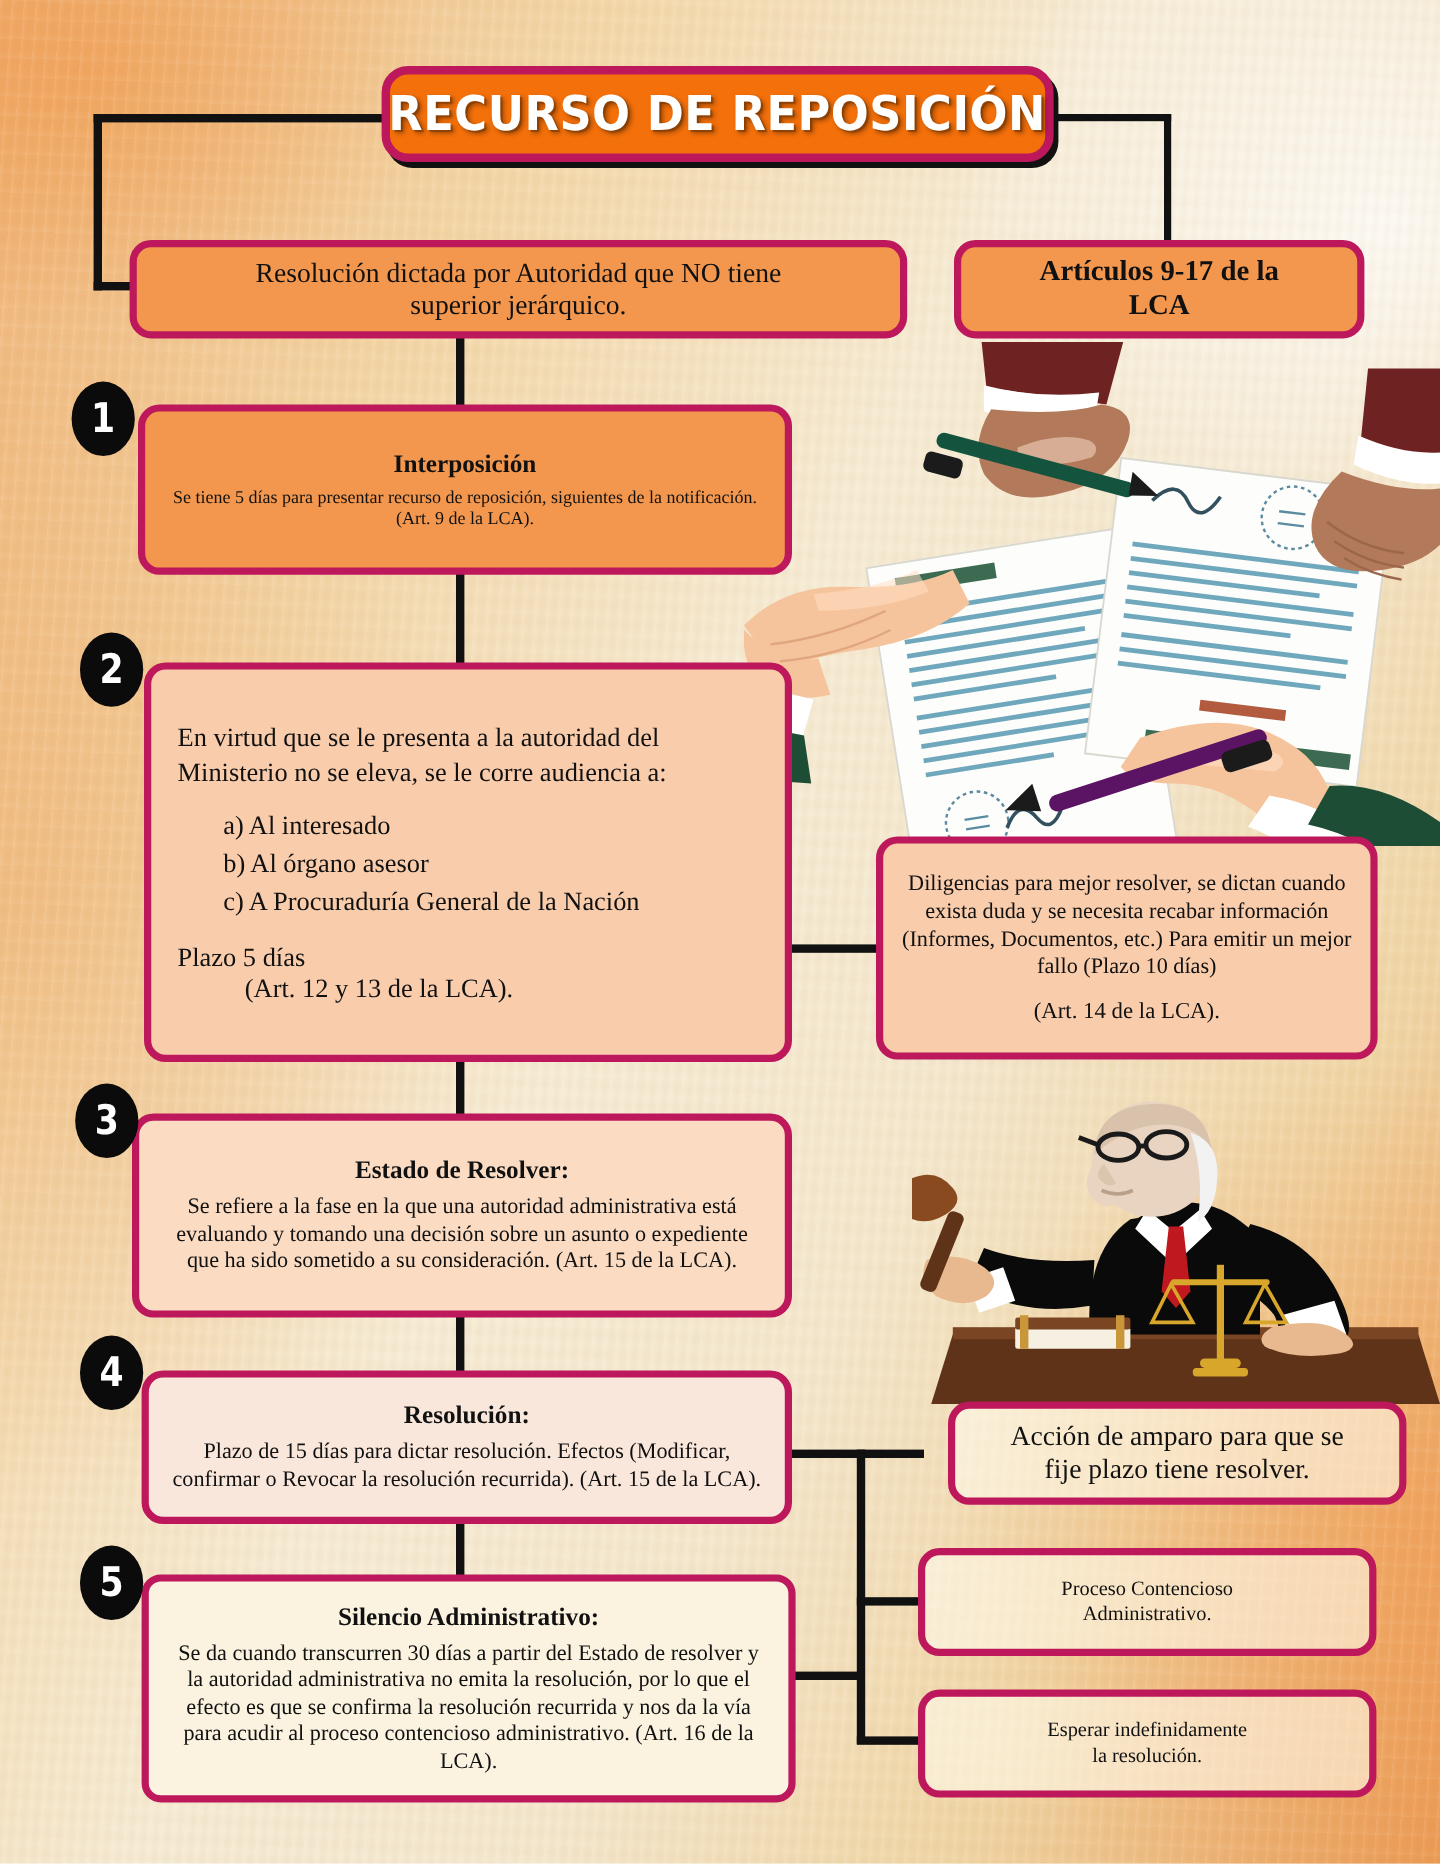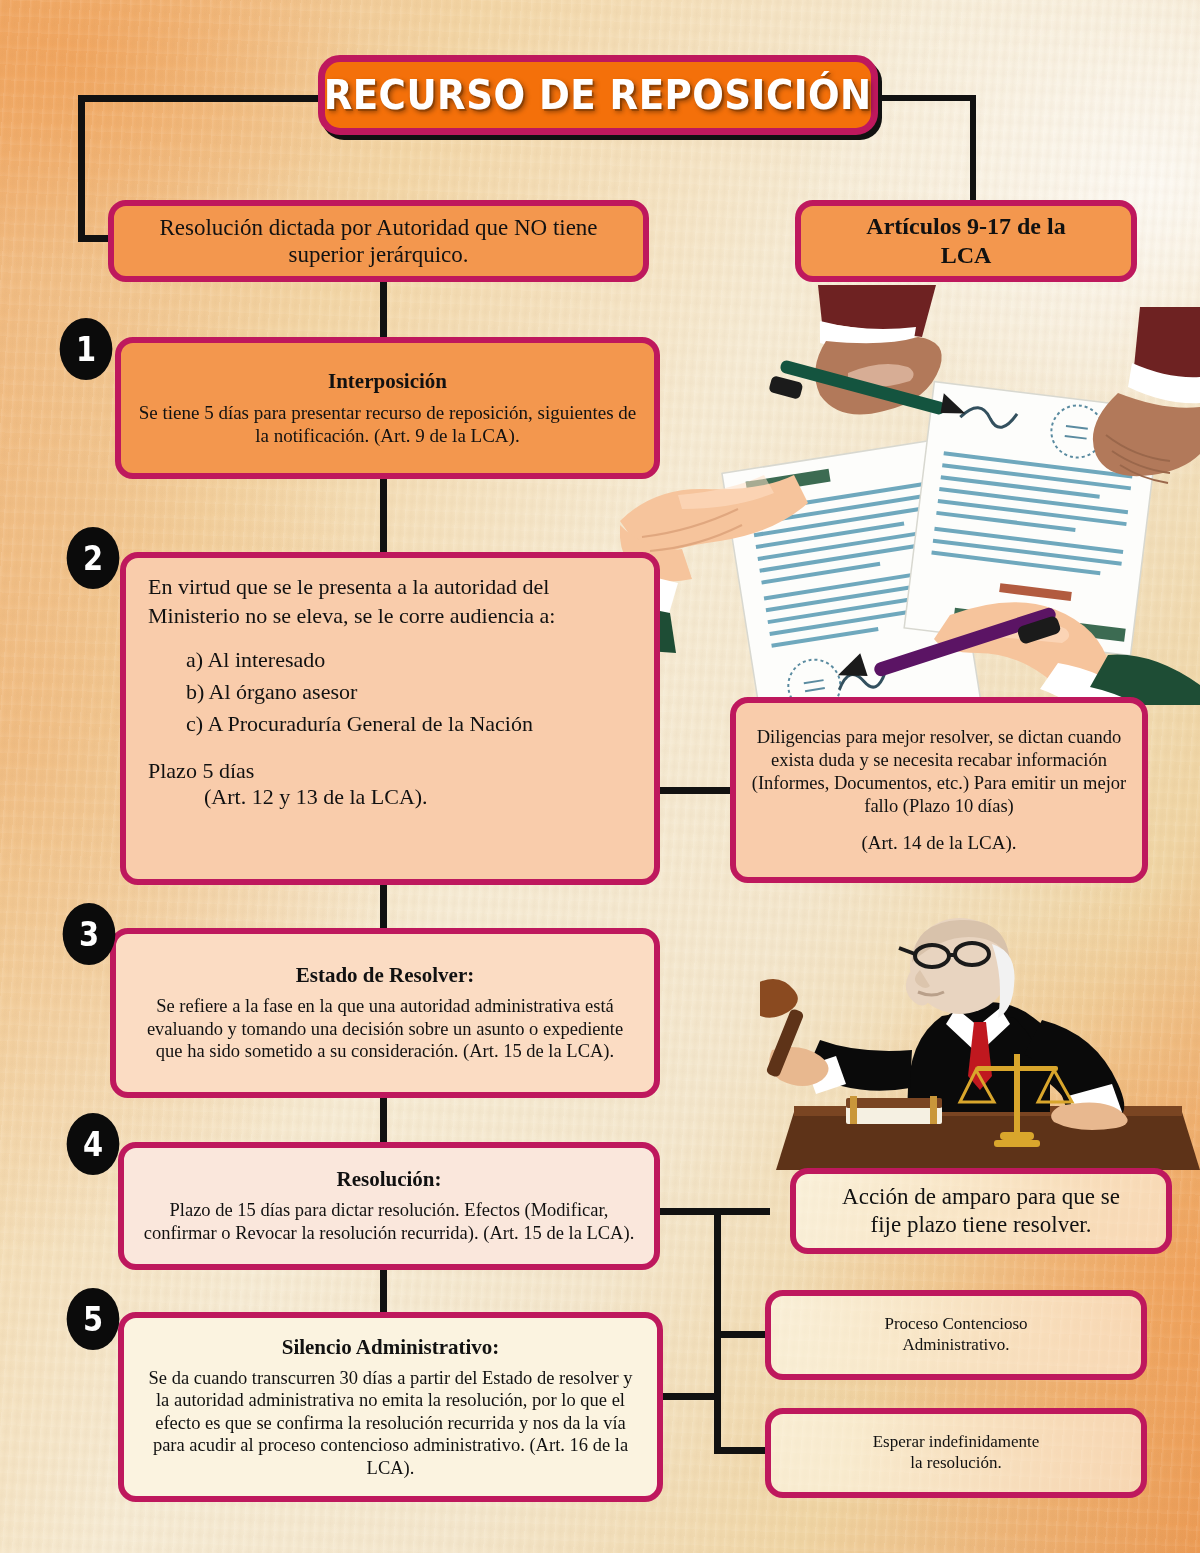--- a/index.html
+++ b/index.html
@@ -66,51 +66,51 @@
 
   
   .orange { background: #F3974E; }
   .peach  { background: #F9CCAB; }
   .peach2 { background: #FBDCC3; }
   .cream  { background: #FAE7DC; }
   .cream2 { background: #FBF3E0; }
   .ghost  { background: rgba(255,252,238,0.58); }
 
   #res-node {
-    left: 108px; top: 200px; width: 541px; height: 82px;
+    left: 108px; top: 200px; width: 648px; height: 82px;
     align-items: center;
   }
   #res-node .line { font-size: 23px; line-height: 1.18; }
 
   #art-node {
     left: 795px; top: 200px; width: 342px; height: 82px;
     align-items: center;
   }
   #art-node .line { font-size: 24px; font-weight: bold; line-height: 1.2; }
 
   
   .step { padding: 8px 16px; }
   .step .head {
     font-size: 21px; font-weight: bold; margin-bottom: 7px;
   }
-  .step .body { font-size: 19px; line-height: 1.22; }
+  .step .body { font-size: 15px; line-height: 1.22; }
 
   #step1 { left: 115px; top: 337px; width: 545px; height: 142px; }
-  #step2 { left: 120px; top: 552px; width: 540px; height: 333px; text-align: left; padding: 14px 22px; justify-content: flex-start;}
+  #step2 { left: 120px; top: 552px; width: 540px; height: 333px; text-align: left; padding: 14px 22px; justify-content: center;}
   #step2 .p { font-size: 22px; line-height: 1.32; font-weight: 500; }
   #step2 ol { list-style: none; margin: 14px 0 0 38px; }
   #step2 ol li { font-size: 22px; line-height: 1.45; }
   #step2 .plazo { font-size: 22px; margin-top: 18px; }
   #step2 .plazo .ind { display: block; margin-left: 56px; }
 
   #step3 { left: 110px; top: 928px; width: 550px; height: 170px; }
   #step3 .body { font-size: 18.5px; }
   #step4 { left: 118px; top: 1142px; width: 542px; height: 128px; padding-left: 16px; }
   #step4 .body { font-size: 18.5px; }
-  #step5 { left: 118px; top: 1312px; width: 545px; height: 190px; }
+  #step5 { left: 118px; top: 1312px; width: 545px; height: 190px; border-radius: 16px; }
   #step5 .body { font-size: 18.5px; }
 
   
   #dilig-node {
     left: 730px; top: 697px; width: 418px; height: 186px;
     padding: 24px 14px;
   }
   #dilig-node .body { font-size: 18.5px; line-height: 1.25; }
   #dilig-node .art { font-size: 19px; margin-top: 14px; }
 

